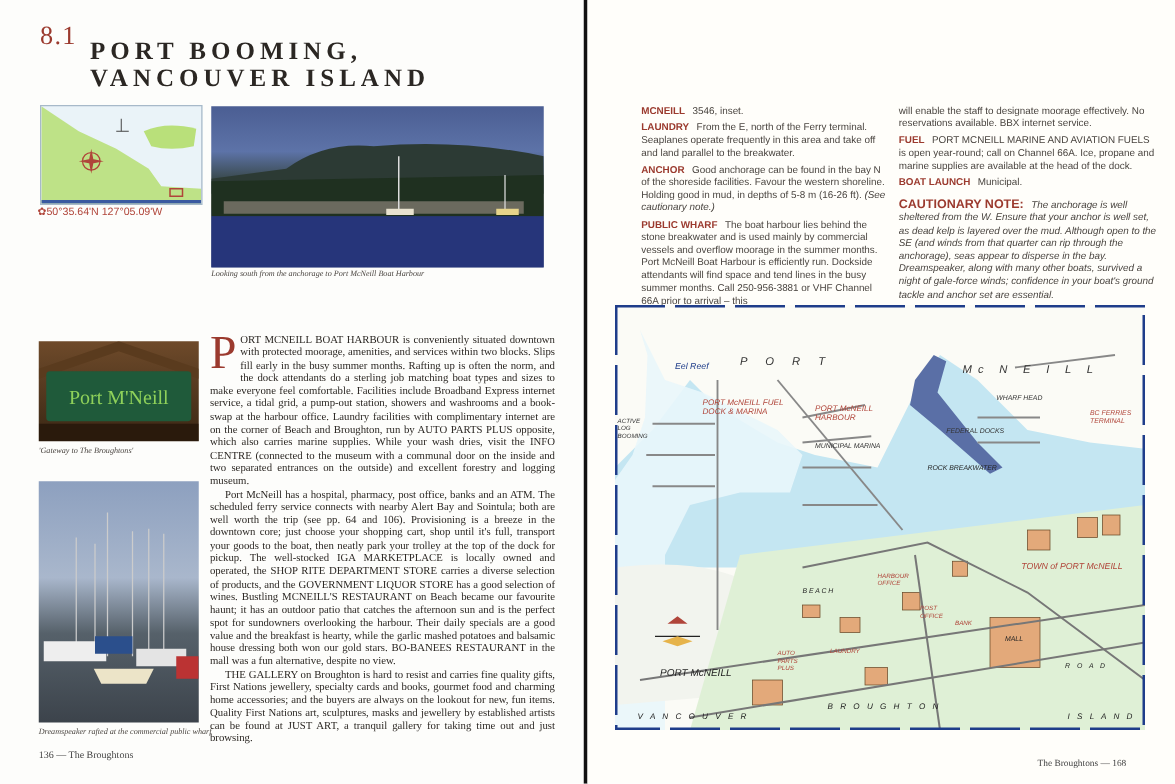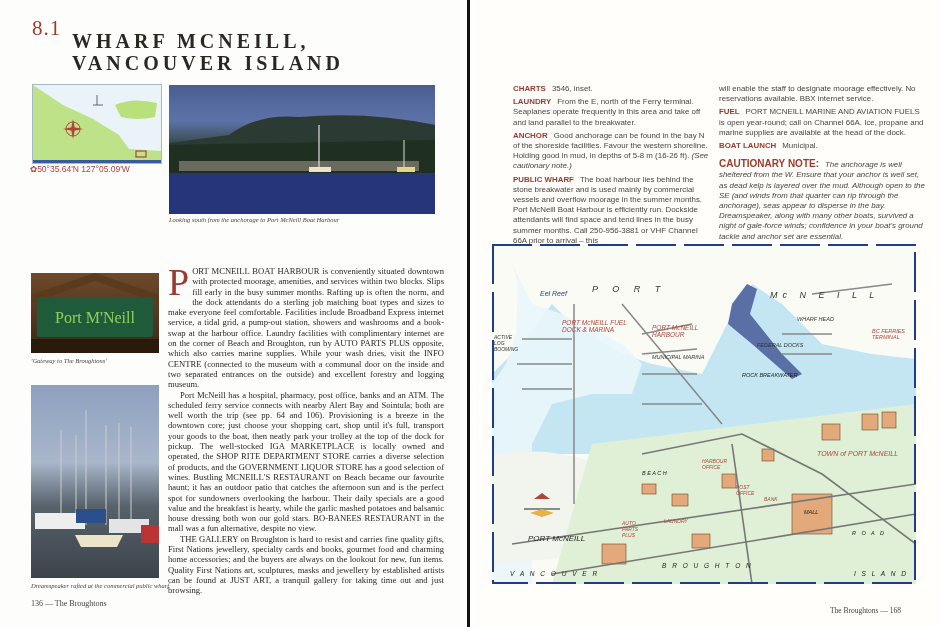--- a/index.html
+++ b/index.html
@@ -28,21 +28,21 @@
   .cau{font-style:italic;}
   .cau .lbl{font-style:normal;font-size:10px;}
   .map{position:absolute;left:492px;top:244px;width:424px;height:340px;background:#bef264;overflow:hidden;}
   .maptxt{position:absolute;font-family:"Liberation Sans",sans-serif;font-size:9px;font-style:italic;}
 </style>
 </head>
 <body>
 
 <div class="page left">
   <div class="title-num">8.1</div>
-  <div class="title">WHARF MCNEILL, VANCOUVER ISLAND</div>
+  <div class="title">PORT BOOMING, VANCOUVER ISLAND</div>
 
   <div class="inset-map">
     <svg width="128" height="78" viewBox="0 0 128 78">
       <path d="M0,0 L30,20 L60,34 L86,50 L96,64 L128,66 L128,78 L0,78 Z" fill="#b9e07a" opacity=".9"></path>
       <path d="M82,20 Q100,12 124,18 L122,32 Q104,36 88,32 Z" fill="#b9e07a"></path>
       <circle cx="40" cy="44" r="7" fill="none" stroke="#b0453a" stroke-width="1"></circle>
       <path d="M40,34 L42,44 L40,54 L38,44 Z M30,44 L40,42 L50,44 L40,46 Z" fill="#b0453a"></path>
       <rect x="103" y="66" width="10" height="6" fill="none" stroke="#b0453a" stroke-width="1.2"></rect>
       <path d="M64,10 L64,20 M60,20 L70,20" stroke="#444" stroke-width=".8"></path>
       <rect x="0" y="75" width="128" height="3" fill="#3a5aa0"></rect>
@@ -99,21 +99,21 @@
     <p>THE GALLERY on Broughton is hard to resist and carries fine quality gifts, First Nations jewellery, specialty cards and books, gourmet food and charming home accessories; and the buyers are always on the lookout for new, fun items. Quality First Nations art, sculptures, masks and jewellery by established artists can be found at JUST ART, a tranquil gallery for taking time out and just browsing.</p>
   </div>
 
   <div class="folio" style="left:31px;top:599px;">136 — The Broughtons</div>
 </div>
 
 <div class="spine"></div>
 
 <div class="page right">
   <div class="col" style="left:43px;top:84px;width:200px;">
-    <p><span class="lbl">CHARTS</span><span>3546, inset.</span></p>
+    <p><span class="lbl">MCNEILL</span><span>3546, inset.</span></p>
     <p><span class="lbl">LAUNDRY</span><span>From the E, north of the Ferry terminal. Seaplanes operate frequently in this area and take off and land parallel to the breakwater.</span></p>
     <p><span class="lbl">ANCHOR</span><span>Good anchorage can be found in the bay N of the shoreside facilities. Favour the western shoreline. Holding good in mud, in depths of 5-8 m (16-26 ft).</span> <i>(See cautionary note.)</i></p>
     <p><span class="lbl">PUBLIC WHARF</span><span>The boat harbour lies behind the stone breakwater and is used mainly by commercial vessels and overflow moorage in the summer months. Port McNeill Boat Harbour is efficiently run. Dockside attendants will find space and tend lines in the busy summer months. Call 250-956-3881 or VHF Channel 66A prior to arrival – this</span></p>
   </div>
 
   <div class="col" style="left:249px;top:84px;width:206px;">
     <p>will enable the staff to designate moorage effectively. No reservations available. BBX internet service.</p>
     <p><span class="lbl">FUEL</span><span>PORT MCNEILL MARINE AND AVIATION FUELS is open year-round; call on Channel 66A. Ice, propane and marine supplies are available at the head of the dock.</span></p>
     <p><span class="lbl">BOAT LAUNCH</span><span>Municipal.</span></p>
     <p class="cau" style="margin-top:8px;"><span class="lbl">CAUTIONARY NOTE:</span><span>The anchorage is well sheltered from the W. Ensure that your anchor is well set, as dead kelp is layered over the mud. Although open to the SE (and winds from that quarter can rip through the anchorage), seas appear to disperse in the bay. Dreamspeaker, along with many other boats, survived a night of gale-force winds; confidence in your boat's ground tackle and anchor set are essential.</span></p>

